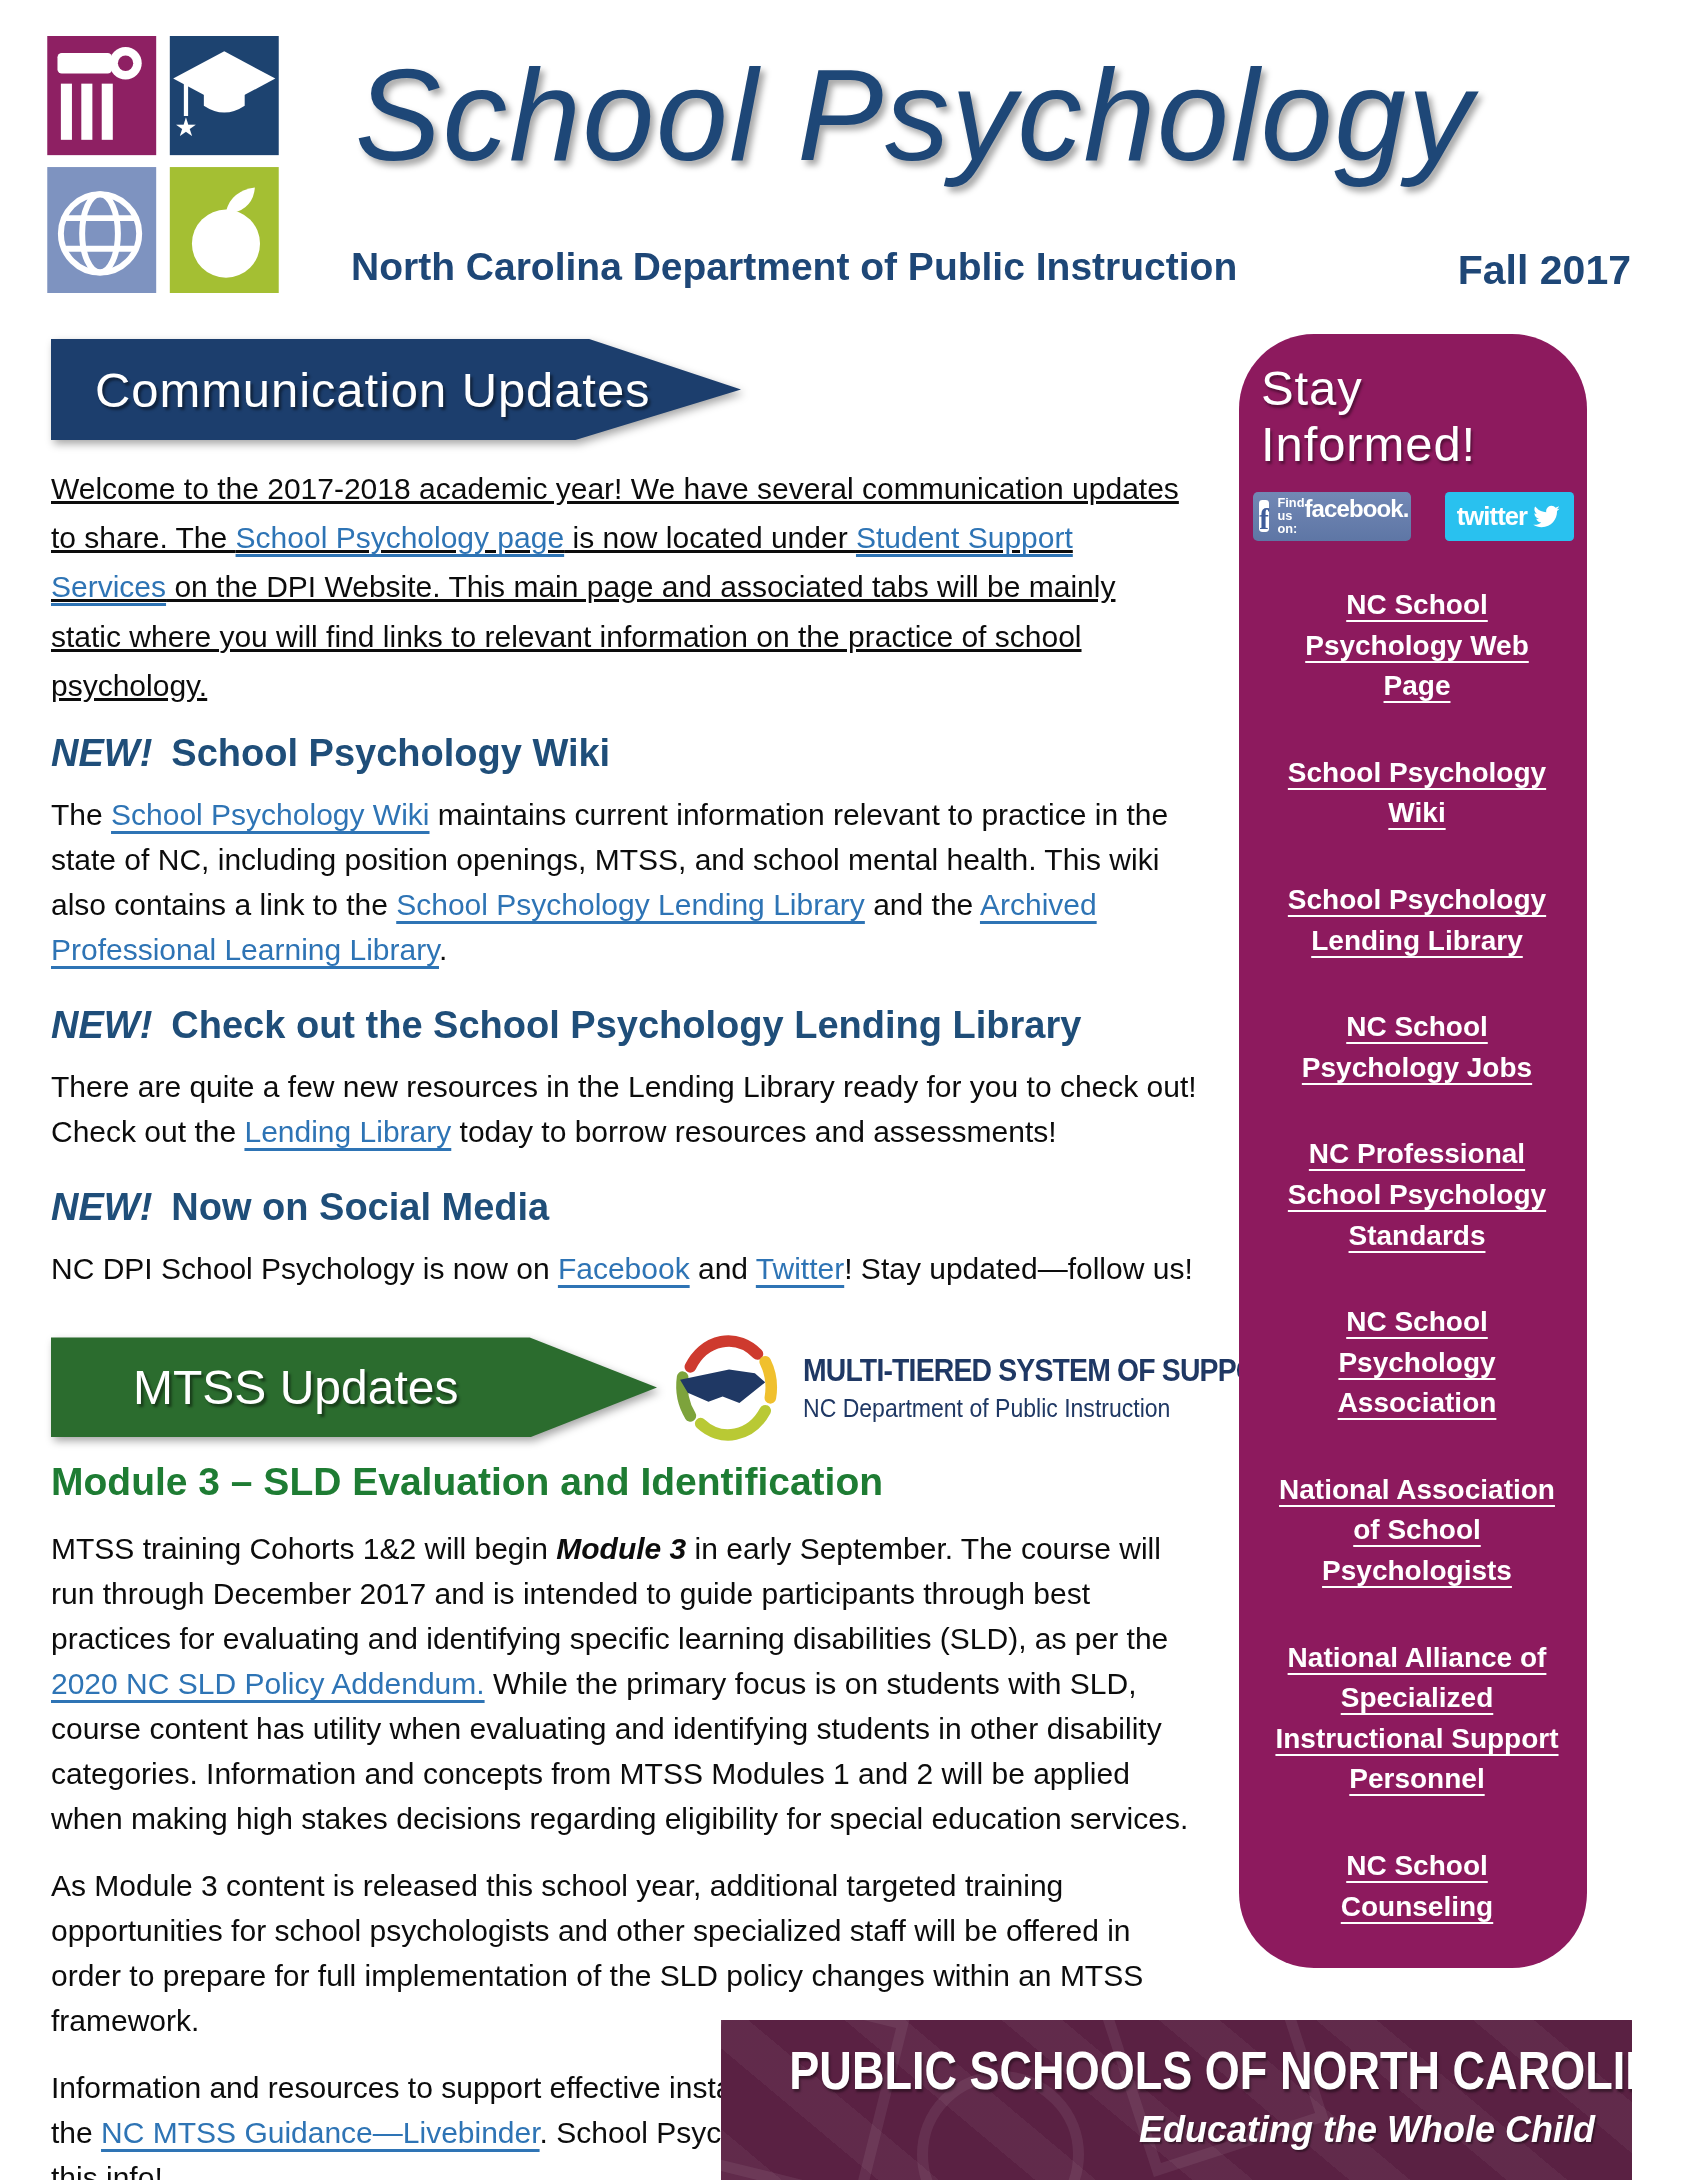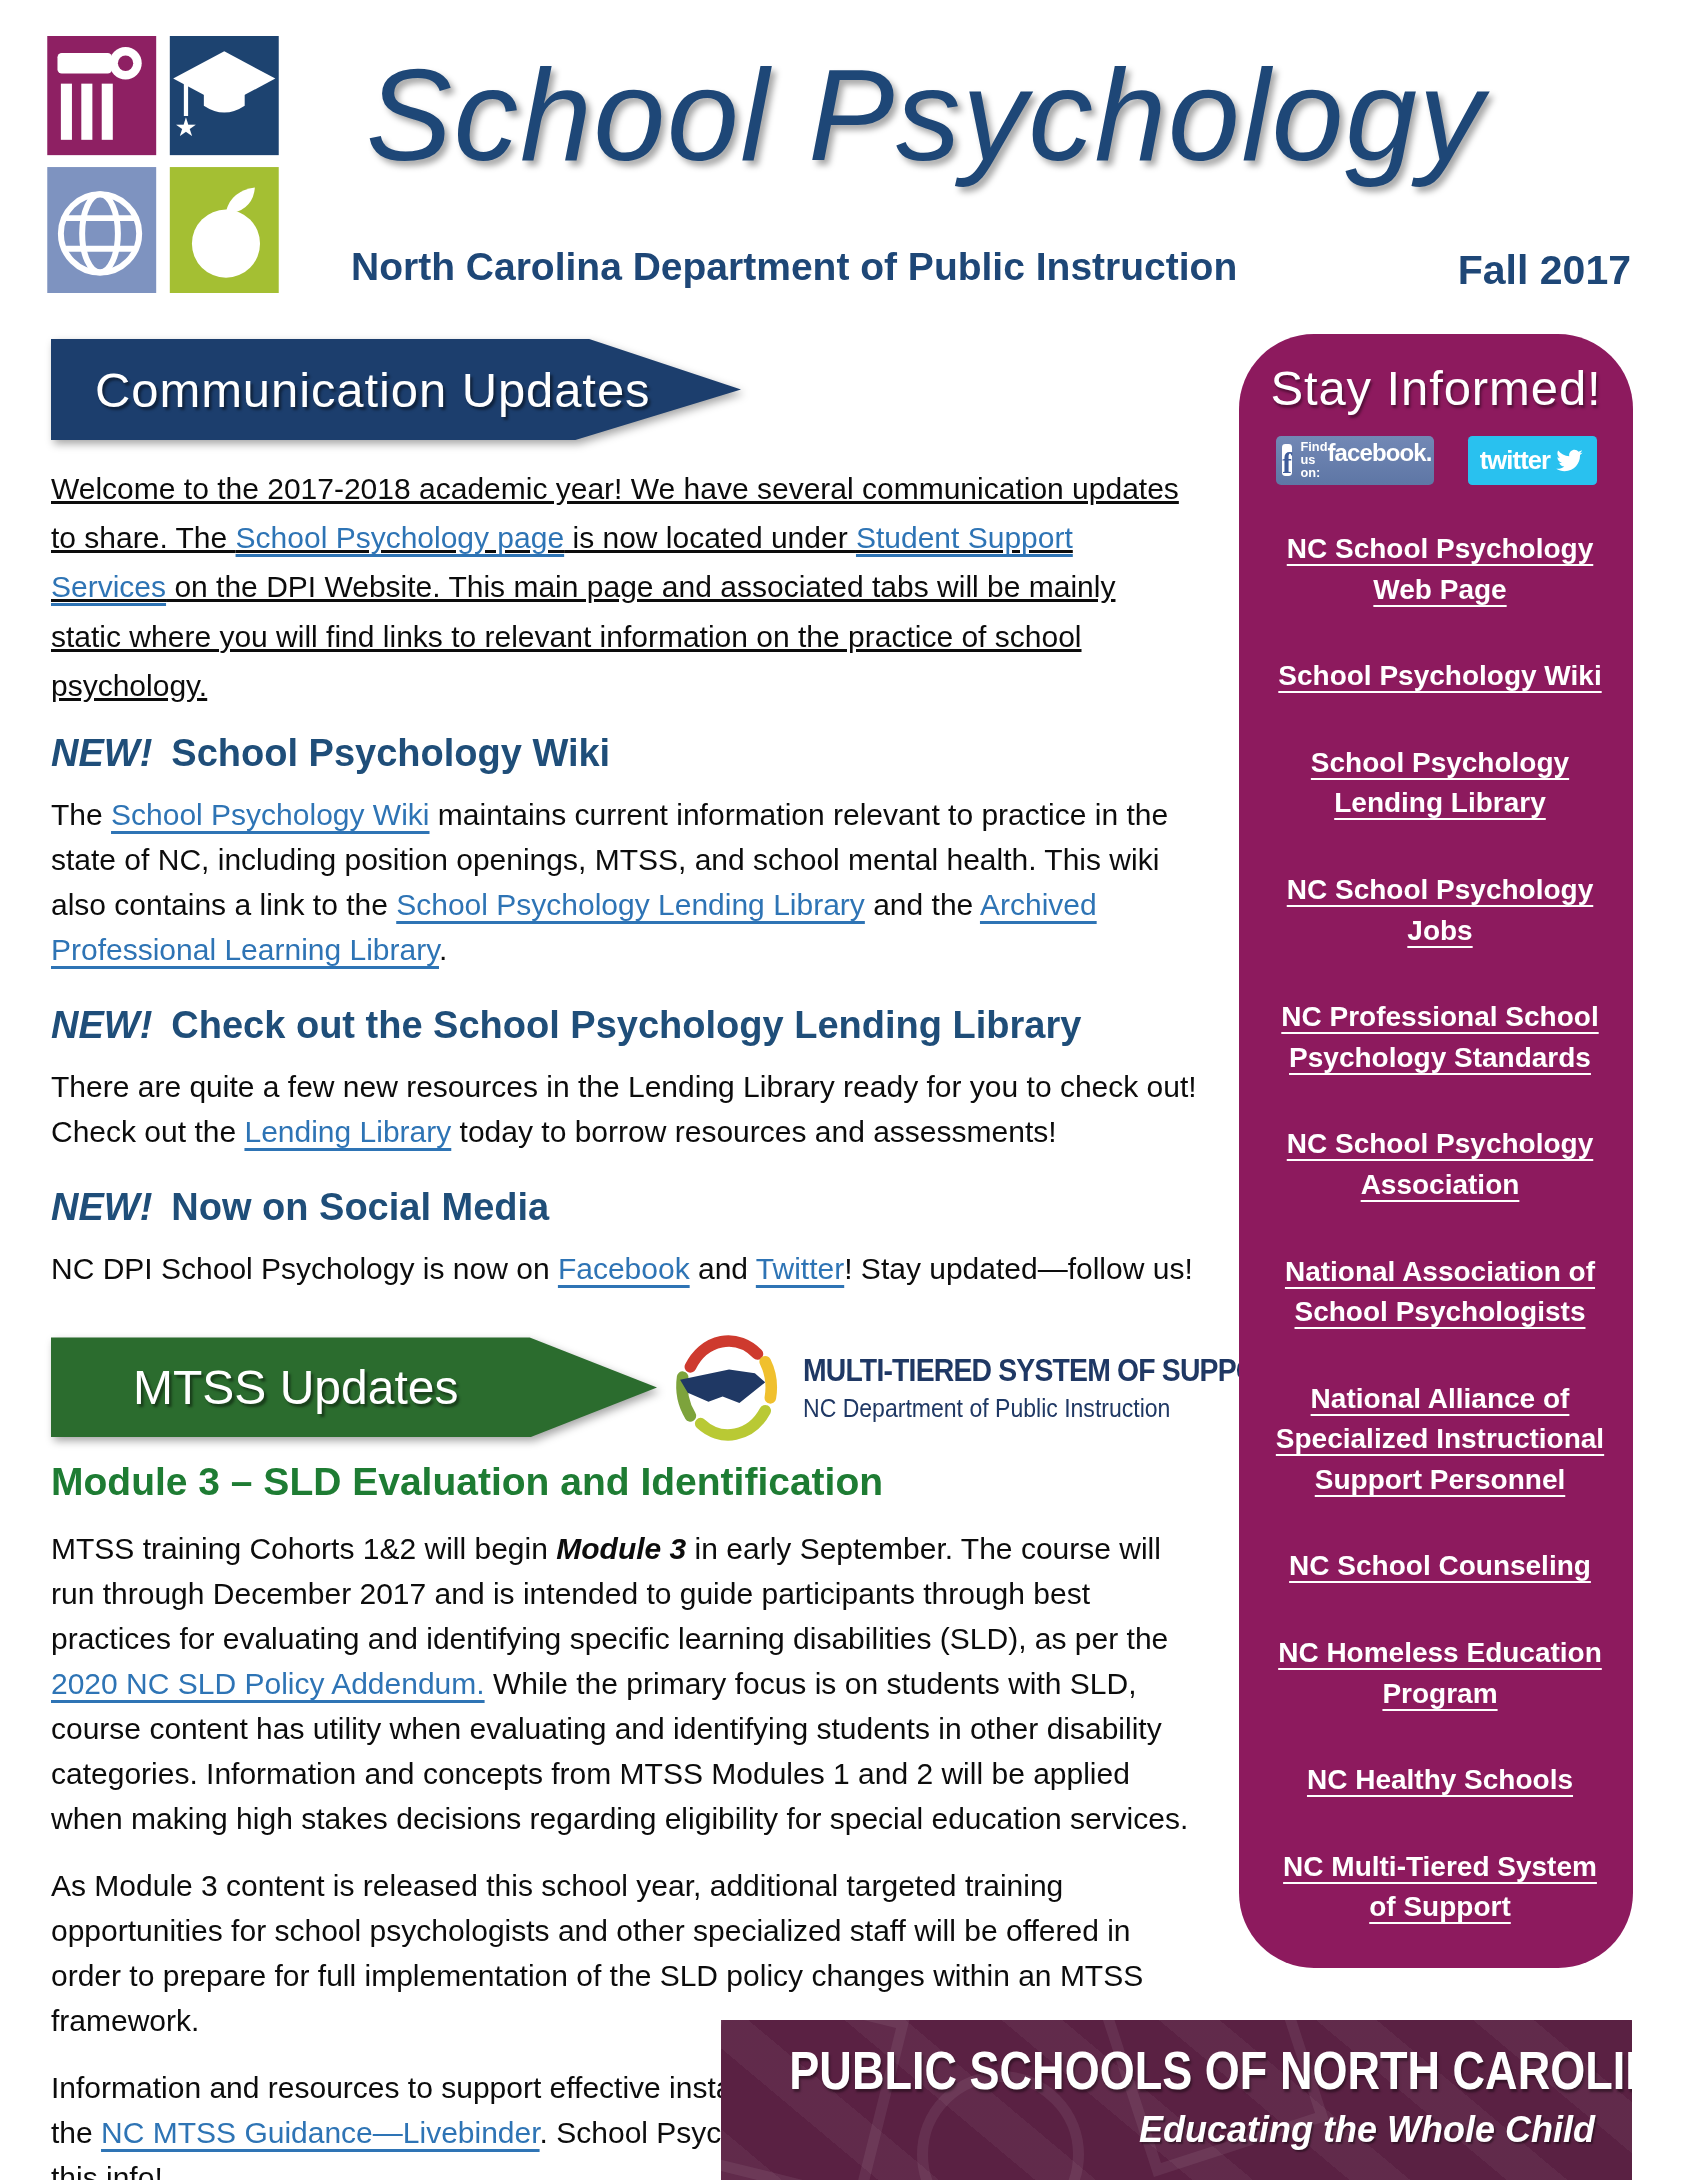--- a/index.html
+++ b/index.html
@@ -1,21 +1,21 @@
 <!DOCTYPE html>
 <html style="font-size:13.6px"><head>
 <meta charset="utf-8">
 <style>
   html,body{margin:0;padding:0;background:#fff;}
   .page{position:relative;width:1685px;height:2181px;background:#ffffff;overflow:hidden;
         font-family:"Liberation Sans", sans-serif;color:#111;}
 
   
   .dpi-logo{position:absolute;left:47px;top:36px;width:232px;height:257px;}
-  .nl-title{position:absolute;left:359px;top:41px;width:1133px;text-align:center;
+  .nl-title{position:absolute;left:348px;top:41px;width:1133px;text-align:center;
             font-style:italic;font-size:129px;font-weight:400;color:#1e4777;
             letter-spacing:1.7px;text-shadow:4.3px 5.1px 6px rgba(0,0,0,.35);white-space:nowrap;}
   .nl-sub{position:absolute;left:351px;top:245px;font-size:39px;font-weight:700;color:#1e4777;}
   .nl-issue{position:absolute;right:54px;top:247px;font-size:41px;font-weight:700;color:#1e4777;}
 
   
   .left-col{position:absolute;left:51px;top:339px;width:1146px;}
 
   .banner-wrap{filter:drop-shadow(3.4px 4.3px 4.3px rgba(0,0,0,.35));}
   .banner-blue{width:690px;height:101px;background:#1c3e6d;
@@ -39,21 +39,21 @@
   .mtss-row{display:flex;align-items:center;margin:13.6px 0 3.4px 0;}
   .mtss-logo{display:flex;align-items:center;margin-left:5.1px;}
   .mtss-text{margin-left:12px;transform:scaleX(.9);transform-origin:left;}
   .mtss-line1{font-size:31.5px;font-weight:700;color:#1f3864;letter-spacing:-0.9px;white-space:nowrap;}
   .mtss-line2{font-size:25.6px;color:#1f3864;margin-top:5.1px;}
 
   .visit{display:inline-block;margin:5.1px 0 25.6px 0;font-size:37px;font-weight:700;
          color:#2e74b5;text-decoration:underline;text-underline-offset:6.8px;}
 
   
-  .sidebar{position:absolute;left:1239px;top:334px;width:394px;height:1634px;
+  .sidebar{position:absolute;left:1239px;top:334px;width:348px;height:1634px;
            background:#8d1a5e;border-radius:75px;box-sizing:border-box;
            padding:25.6px 22px 0 22px;display:flex;flex-direction:column;align-items:center;}
   .side-title{color:#fff;font-size:49px;letter-spacing:0.9px;text-shadow:1.7px 2.6px 2.6px rgba(0,0,0,.4);}
   .badges{display:flex;gap:34px;margin:20.4px 0 44px 0;align-items:center;}
   .fb-badge{width:158px;height:49px;border-radius:5.1px;cursor:pointer;
             background:linear-gradient(#7288b5,#5e76a5);display:flex;align-items:center;padding:0 6.8px;box-sizing:border-box;}
   .fb-box{width:32px;height:32px;background:#fff;border-radius:3.4px;display:flex;align-items:center;justify-content:center;}
   .fb-box span{color:#3e5c9a;font-size:29px;font-weight:700;font-family:"Liberation Serif",serif;margin-top:6.8px;}
   .fb-words{display:flex;flex-direction:row;margin-left:8.5px;line-height:1;}
   .fb-small{color:#fff;font-size:12.8px;font-weight:700;text-align:left;}

